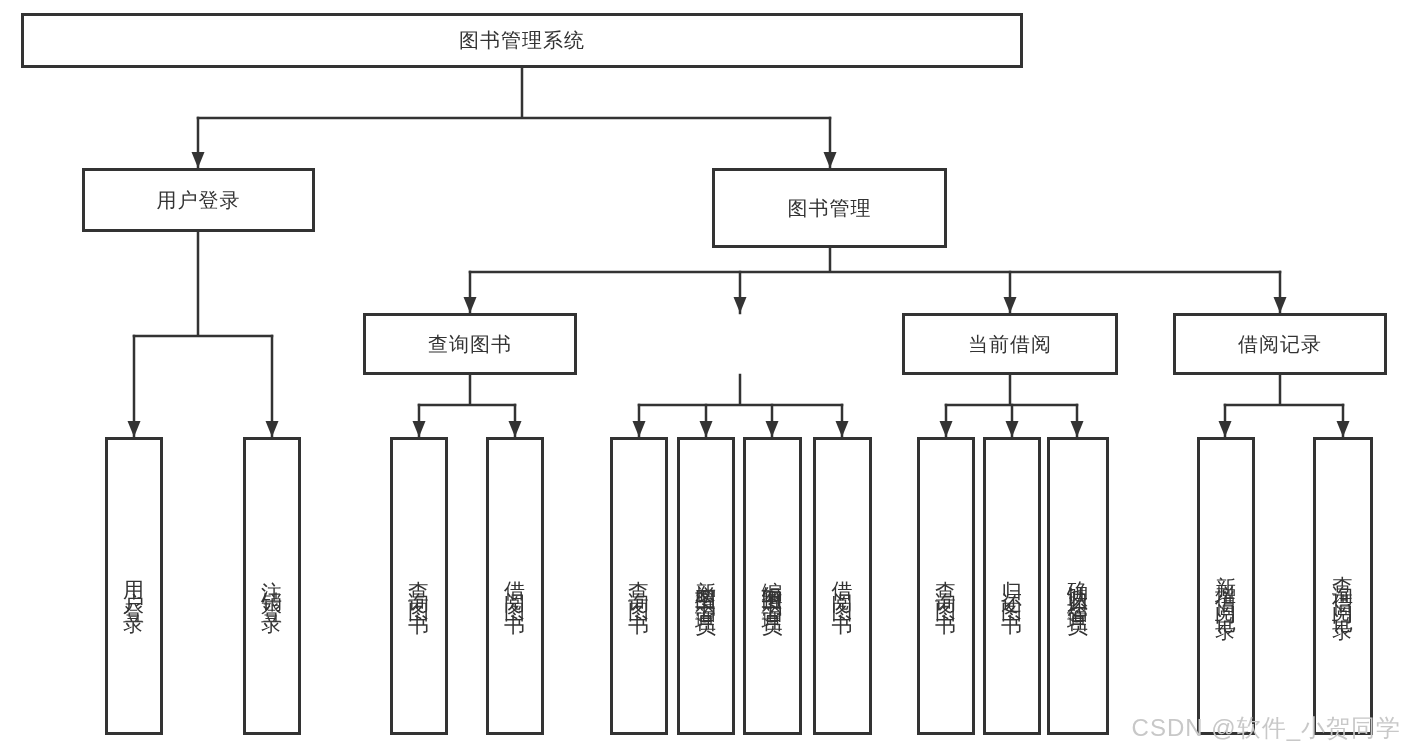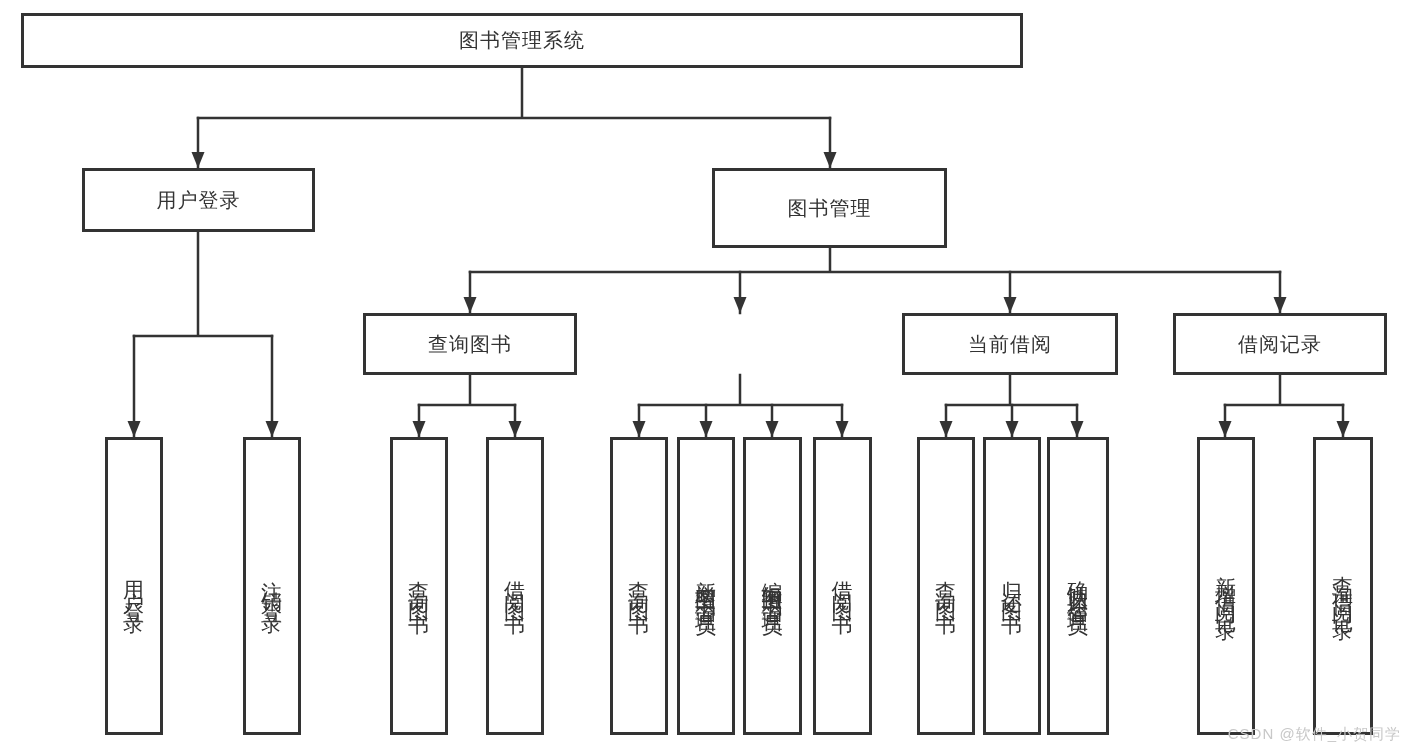--- a/index.html
+++ b/index.html
@@ -27,21 +27,21 @@
   .node .lbl{font-size:20px;letter-spacing:1px;white-space:nowrap;}
   .vnode .lbl{
     writing-mode:vertical-rl;text-orientation:mixed;
     font-size:21px;white-space:nowrap;line-height:1;
   }
   .sp4 .lbl{letter-spacing:11px;}
   .sp6 .lbl{letter-spacing:9px;}
   .sp9 .lbl{letter-spacing:5px;}
   .watermark{
     position:absolute;right:4px;bottom:3px;z-index:5;
-    font-size:15px;color:var(--wm);letter-spacing:1px;white-space:nowrap;
+    font-size:24px;color:var(--wm);letter-spacing:1px;white-space:nowrap;
   }
 </style>
 </head>
 <body>
 
 <div class="stage">
 
   <svg class="wires" width="1405" height="747" viewBox="0 0 1405 747">
     <defs>
       <marker id="arw" markerWidth="17" markerHeight="14" refX="16" refY="7" orient="auto" markerUnits="userSpaceOnUse">

